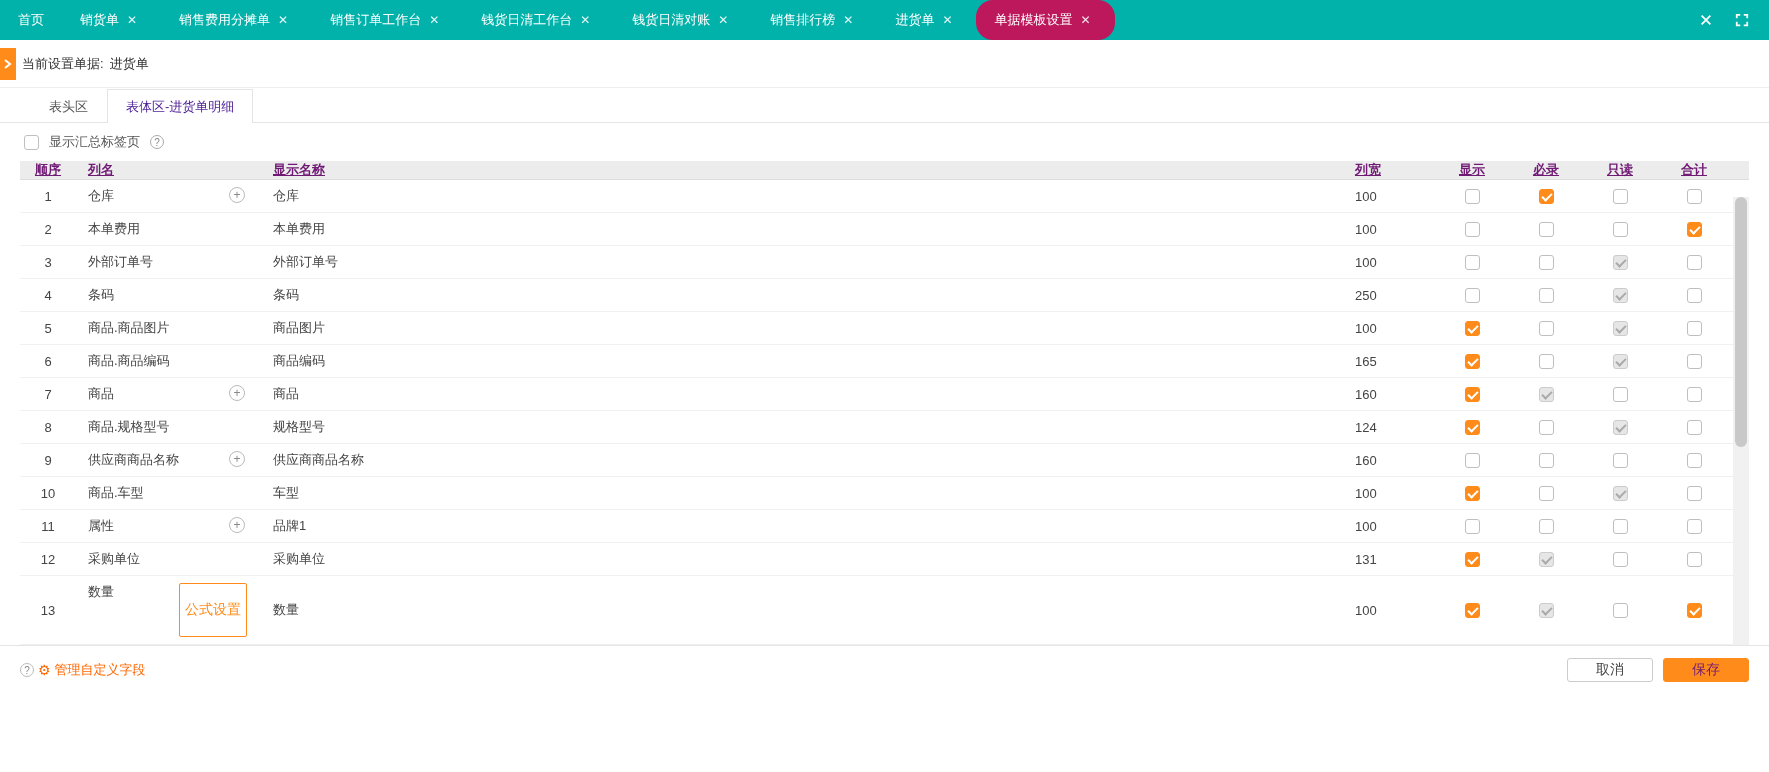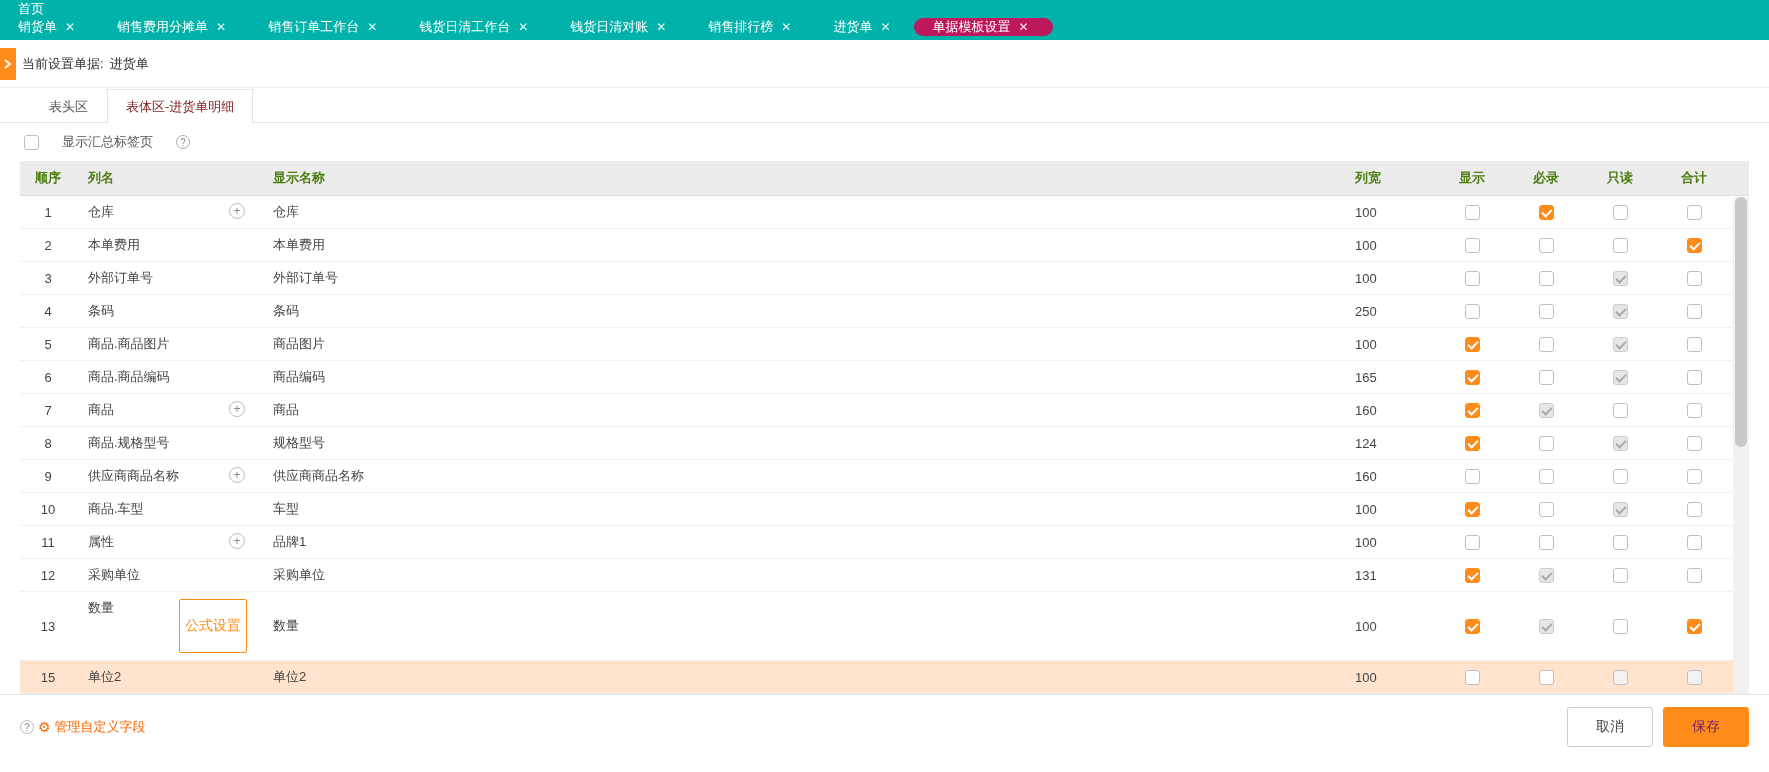--- a/index.html
+++ b/index.html
@@ -12,21 +12,20 @@
     height: 100%;
   }
   
   .tab-bar {
     background: #00b2a9;
     height: 40px;
     display: flex;
     align-items: stretch;
     color: #fff;
     position: relative;
-    flex-direction: column;
   }
   .tab-bar .tab {
     padding: 0 18px;
     display: flex;
     align-items: center;
     gap: 6px;
     font-size: 13px;
     cursor: pointer;
     white-space: nowrap;
     position: relative;
@@ -90,30 +89,30 @@
     font-size: 13px;
     color: #555;
     cursor: pointer;
     border: 1px solid transparent;
     border-bottom: none;
     position: relative;
     top: 1px;
     background: transparent;
   }
   .subtab.active {
-    color: #7f1d1d;
+    color: #4c1d95;
     border-color: #e5e5e5;
     background: #fff;
   }
   
   .option-row {
     padding: 10px 24px;
     display: flex;
     align-items: center;
-    gap: 23px;
+    gap: 10px;
     color: #555;
   }
   .option-row .help {
     width: 14px; height: 14px;
     border: 1px solid #aaa;
     border-radius: 50%;
     font-size: 10px;
     display: inline-flex; align-items: center; justify-content: center;
     color: #888;
   }
@@ -124,24 +123,25 @@
   }
   table.grid {
     width: 100%;
     border-collapse: collapse;
     table-layout: fixed;
   }
   table.grid th {
     background: #ececec;
     font-weight: bold;
     text-align: left;
-    padding: 8px 12px;
+    padding: 0 12px;
     border-bottom: 1px solid #ddd;
     font-size: 13px;
-    color: #4d7c0f;
+    color: #701a75;
+    text-decoration: underline;
   }
   table.grid td {
     padding: 7px 12px;
     border-bottom: 1px solid #f0f0f0;
     font-size: 13px;
     color: #444;
     vertical-align: middle;
   }
   table.grid tbody tr.highlight td { background: #ffe3cc; }
   table.grid th.center, table.grid td.center { text-align: center; }
@@ -241,21 +241,21 @@
     font-size: 10px;
     display: inline-flex; align-items: center; justify-content: center;
     color: #888;
   }
   .footer .gear {
     color: #ff6600;
     font-size: 14px;
   }
   .footer .spacer { flex: 1; }
   .footer button {
-    height: 40px;
+    height: 24px;
     padding: 0 28px;
     font-size: 14px;
     border-radius: 3px;
     cursor: pointer;
     margin-left: 10px;
   }
   .footer button.cancel {
     background: #fff;
     border: 1px solid #ccc;
     color: #444;
@@ -509,31 +509,20 @@
           <td class="seq-cell">13</td>
           <td class="colname-cell"><span>数量</span><span class="formula-tag">公式设置</span></td>
           <td>数量</td>
           <td>100</td>
           <td class="center"><span class="chk checked"></span></td>
           <td class="center"><span class="chk checked disabled"></span></td>
           <td class="center"><span class="chk"></span></td>
           <td class="center"><span class="chk checked"></span></td>
           <td></td>
         </tr>
-        <tr class="highlight">
-          <td class="seq-cell">15</td>
-          <td class="colname-cell"><span>单位2</span></td>
-          <td>单位2</td>
-          <td>100</td>
-          <td class="center"><span class="chk"></span></td>
-          <td class="center"><span class="chk"></span></td>
-          <td class="center"><span class="chk disabled"></span></td>
-          <td class="center"><span class="chk disabled"></span></td>
-          <td></td>
-        </tr>
       </tbody>
   </table>
   <div class="scrollbar-track">
     <div class="scrollbar-thumb"></div>
   </div>
 </div>
 
 <div class="footer">
   <div class="left">
     <span class="help2">?</span>

